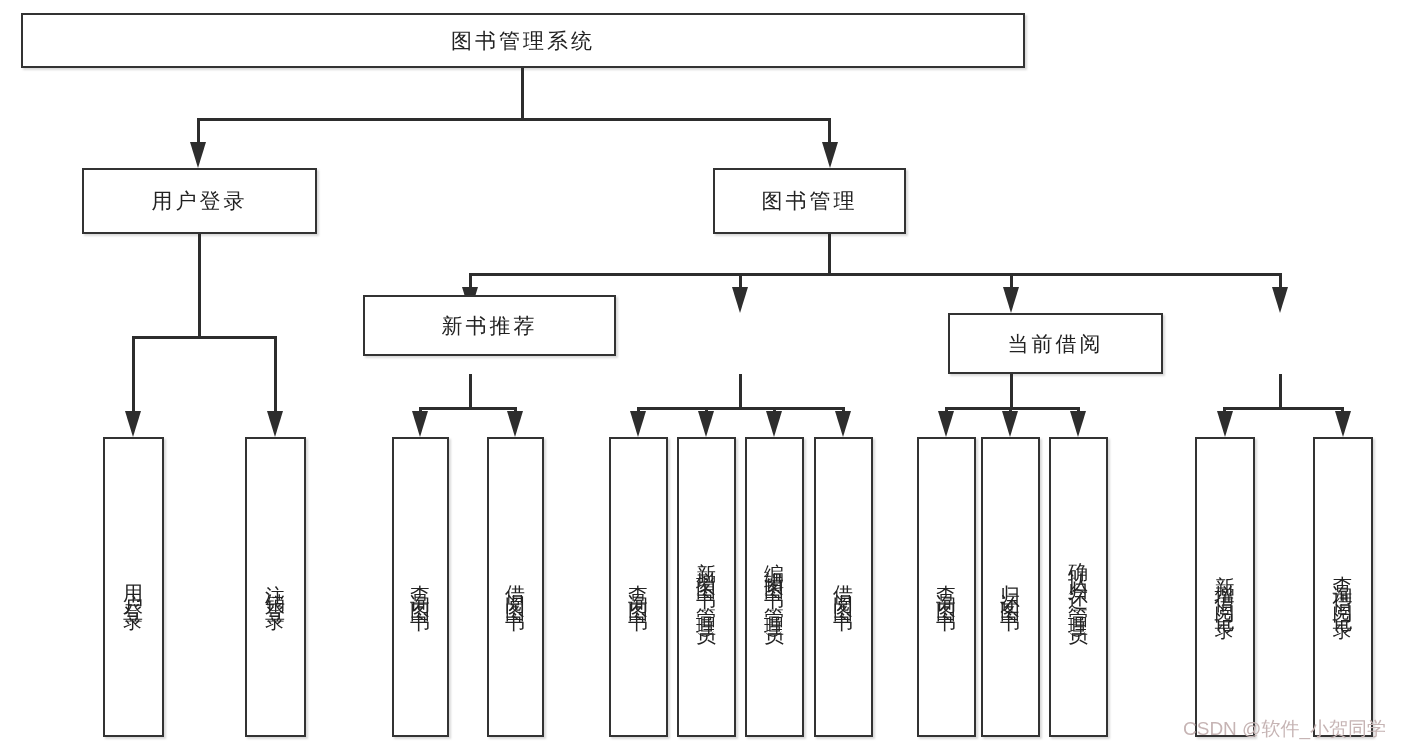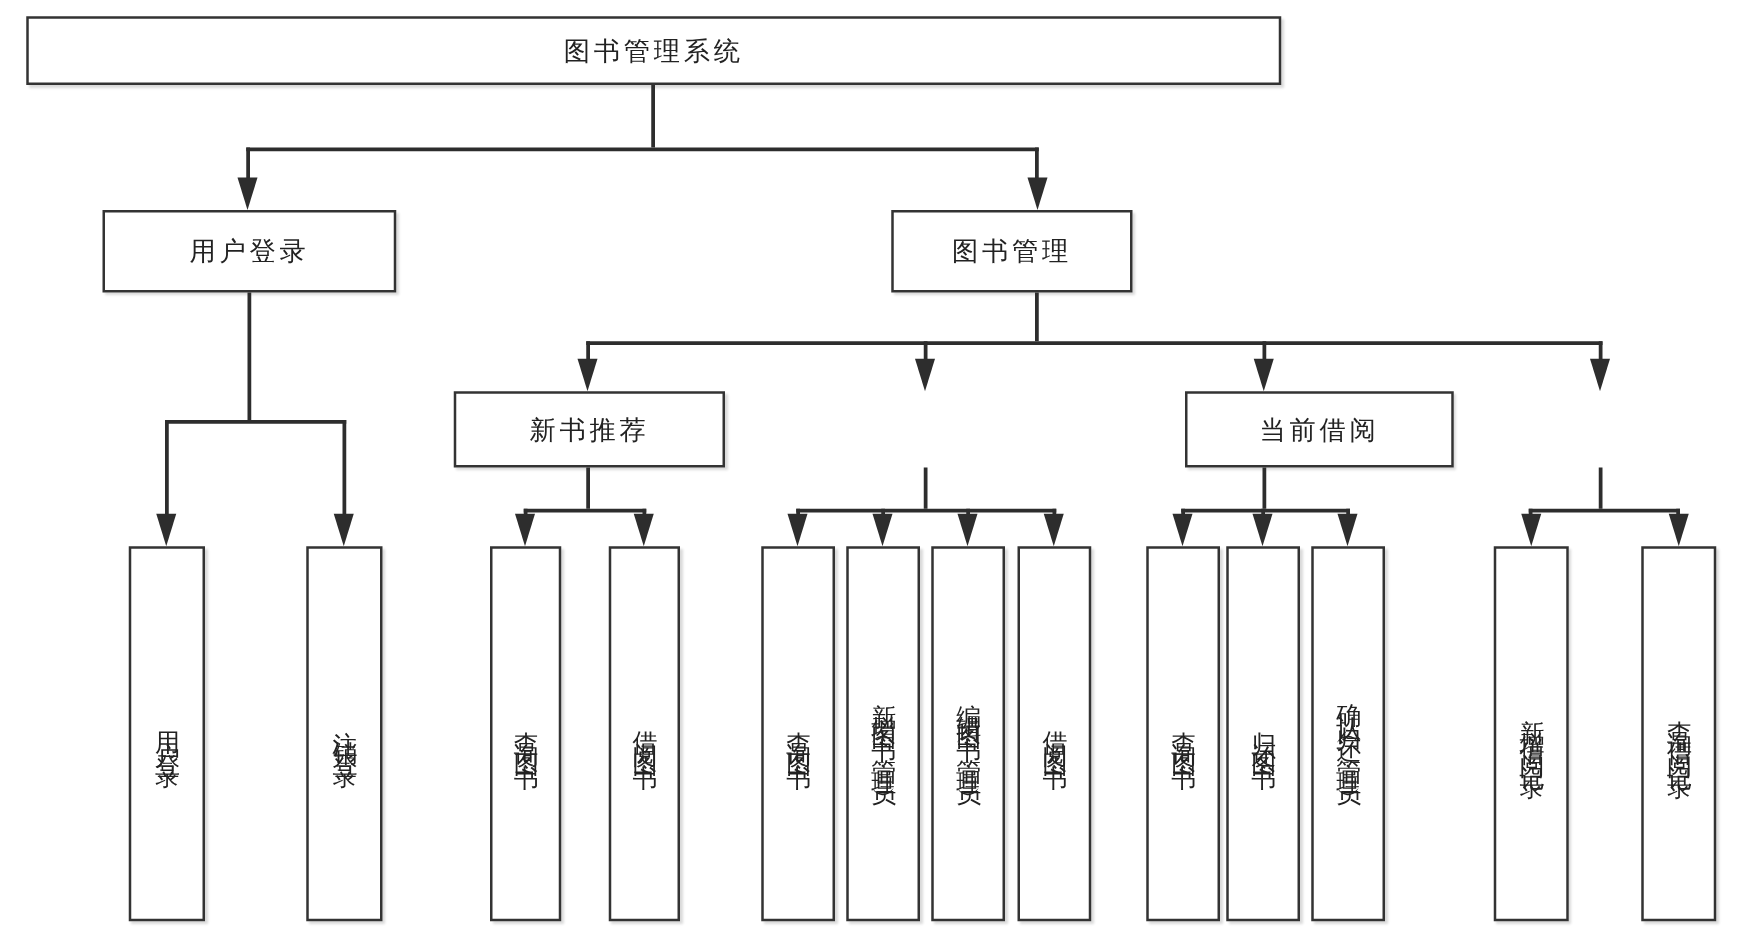--- a/index.html
+++ b/index.html
@@ -95,21 +95,21 @@
   <div class="hline" style="left:469px;top:273px;width:813px;"></div>
   <div class="vline" style="left:469px;top:273px;height:18px;"></div>
   <div class="arrow" style="left:462px;top:287px;"></div>
   <div class="vline" style="left:739px;top:273px;height:18px;"></div>
   <div class="arrow" style="left:732px;top:287px;"></div>
   <div class="vline" style="left:1010px;top:273px;height:18px;"></div>
   <div class="arrow" style="left:1003px;top:287px;"></div>
   <div class="vline" style="left:1279px;top:273px;height:18px;"></div>
   <div class="arrow" style="left:1272px;top:287px;"></div>
 
-  <div class="box" style="left:363px;top:313px;width:217px;height:61px;">
+  <div class="box" style="left:363px;top:295px;width:253px;height:61px;">
     <span class="hlabel">新书推荐</span>
   </div>
   <div class="box" style="left:948px;top:313px;width:215px;height:61px;">
     <span class="hlabel">当前借阅</span>
   </div>
 
   <div class="vline" style="left:469px;top:374px;height:33px;"></div>
   <div class="hline" style="left:419px;top:407px;width:98px;"></div>
   <div class="vline" style="left:419px;top:407px;height:8px;"></div>
   <div class="arrow" style="left:412px;top:411px;"></div>
@@ -180,14 +180,15 @@
     <span class="vtext">确认归还（管理员）</span>
   </div>
 
   <div class="leaf" style="left:1195px;width:60px;">
     <span class="vtext">新增借阅记录</span>
   </div>
   <div class="leaf" style="left:1313px;width:60px;">
     <span class="vtext">查询借阅记录</span>
   </div>
 
+  <div class="watermark">CSDN @软件_小贺同学</div>
 
 </div>
 
 </body></html>

